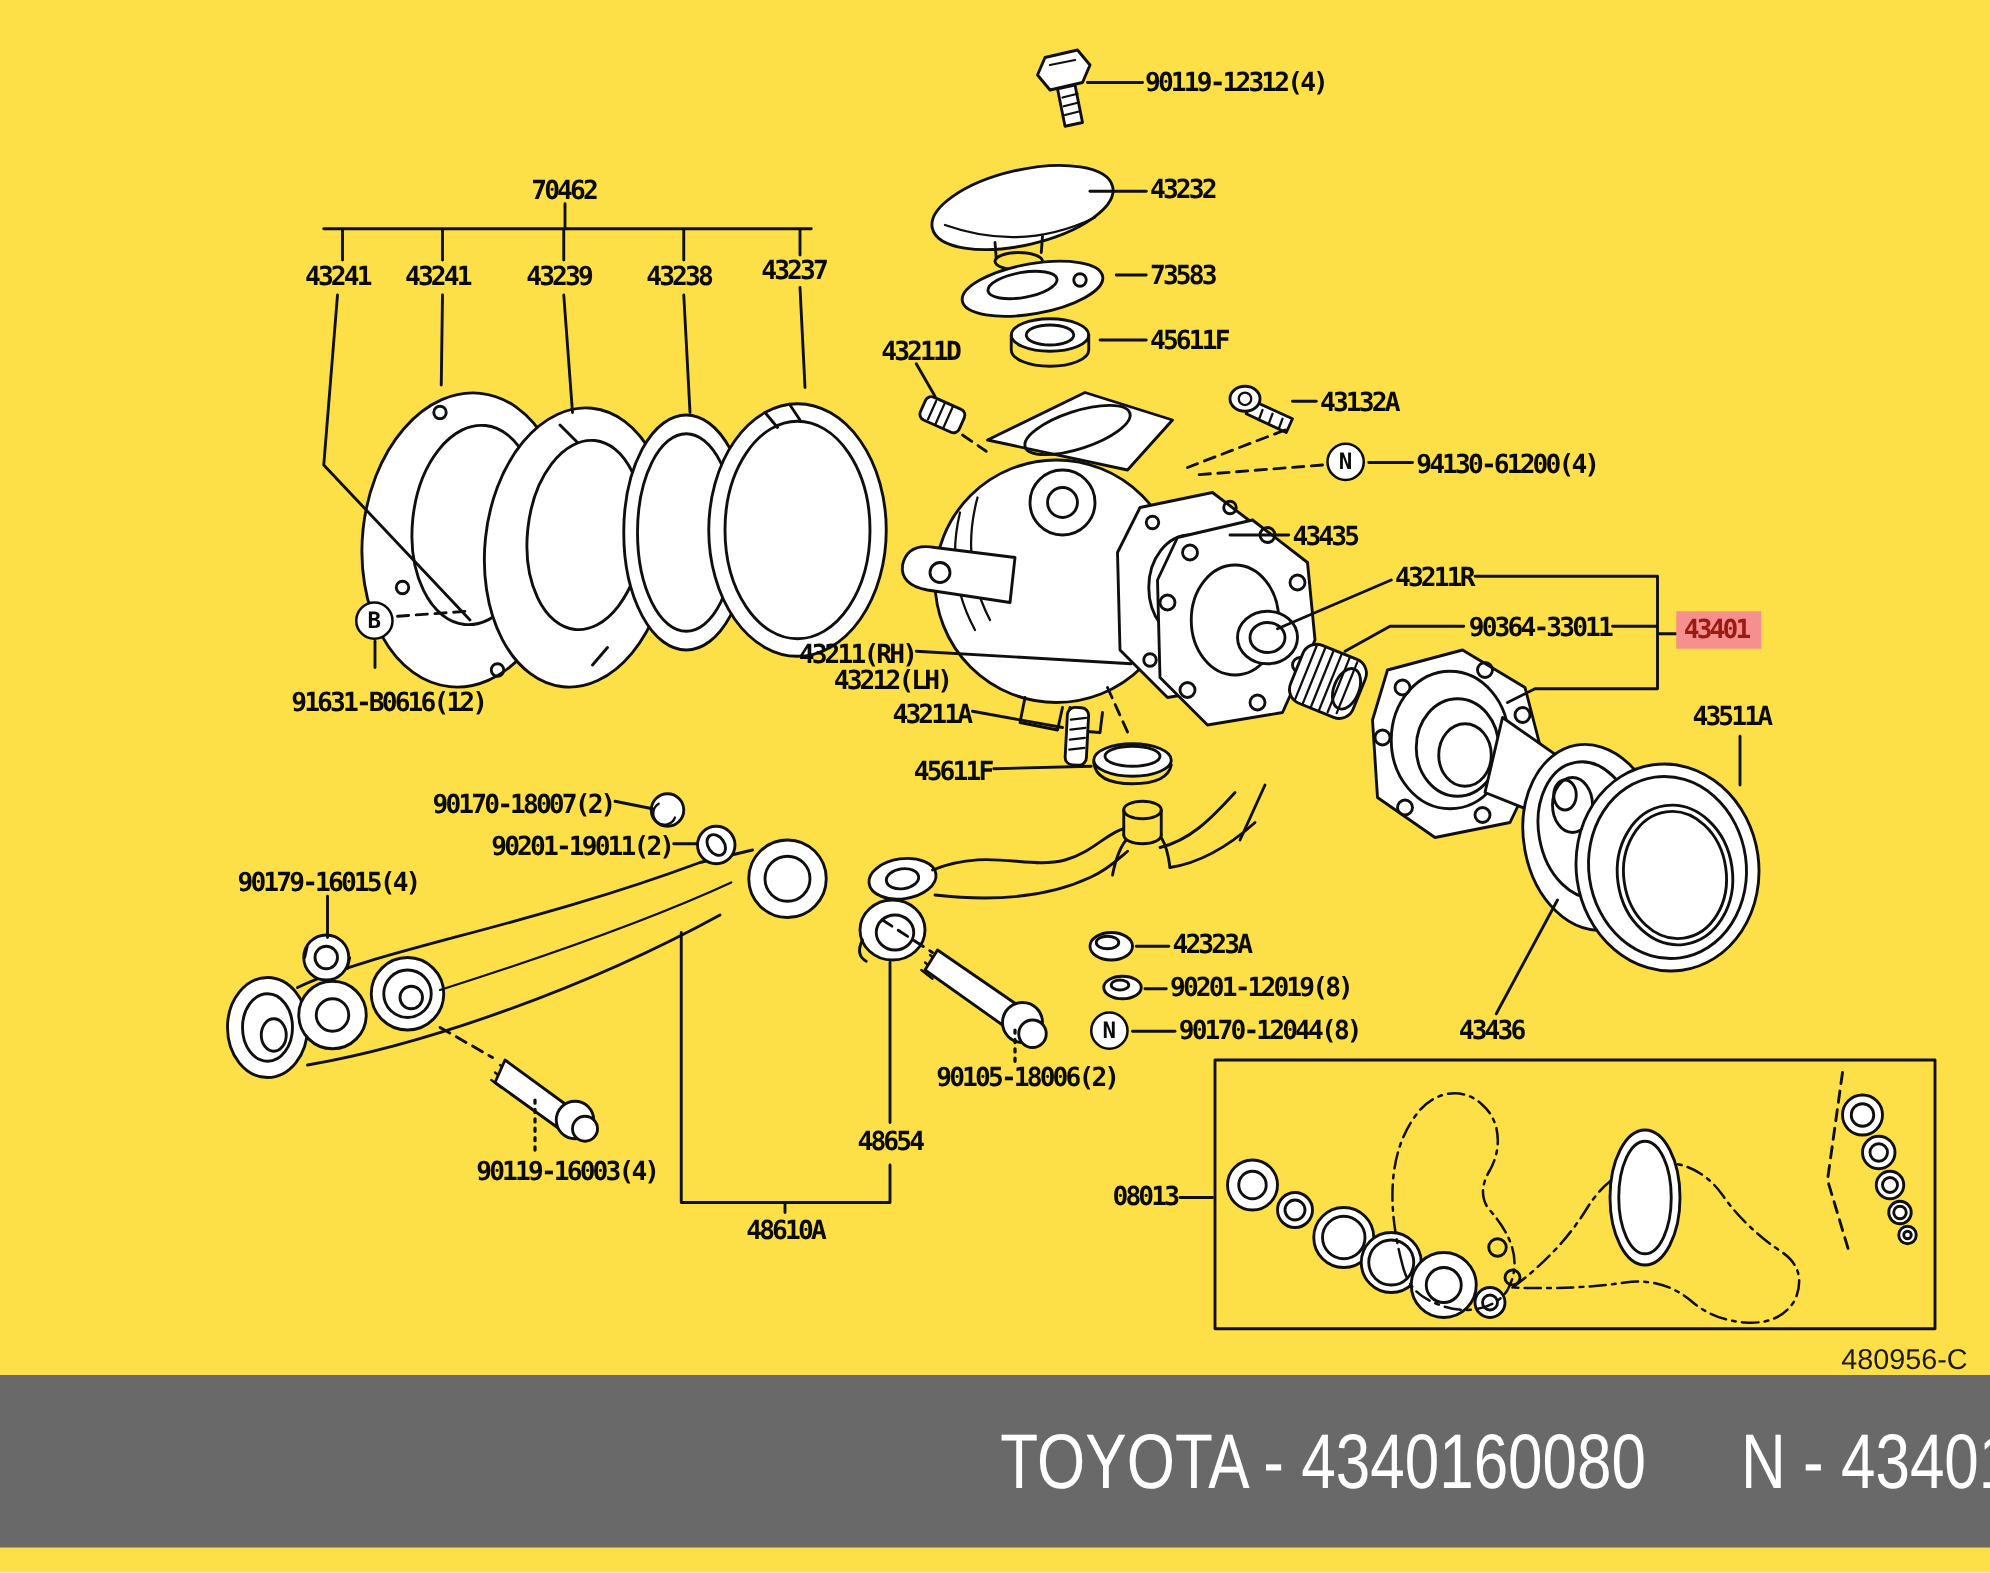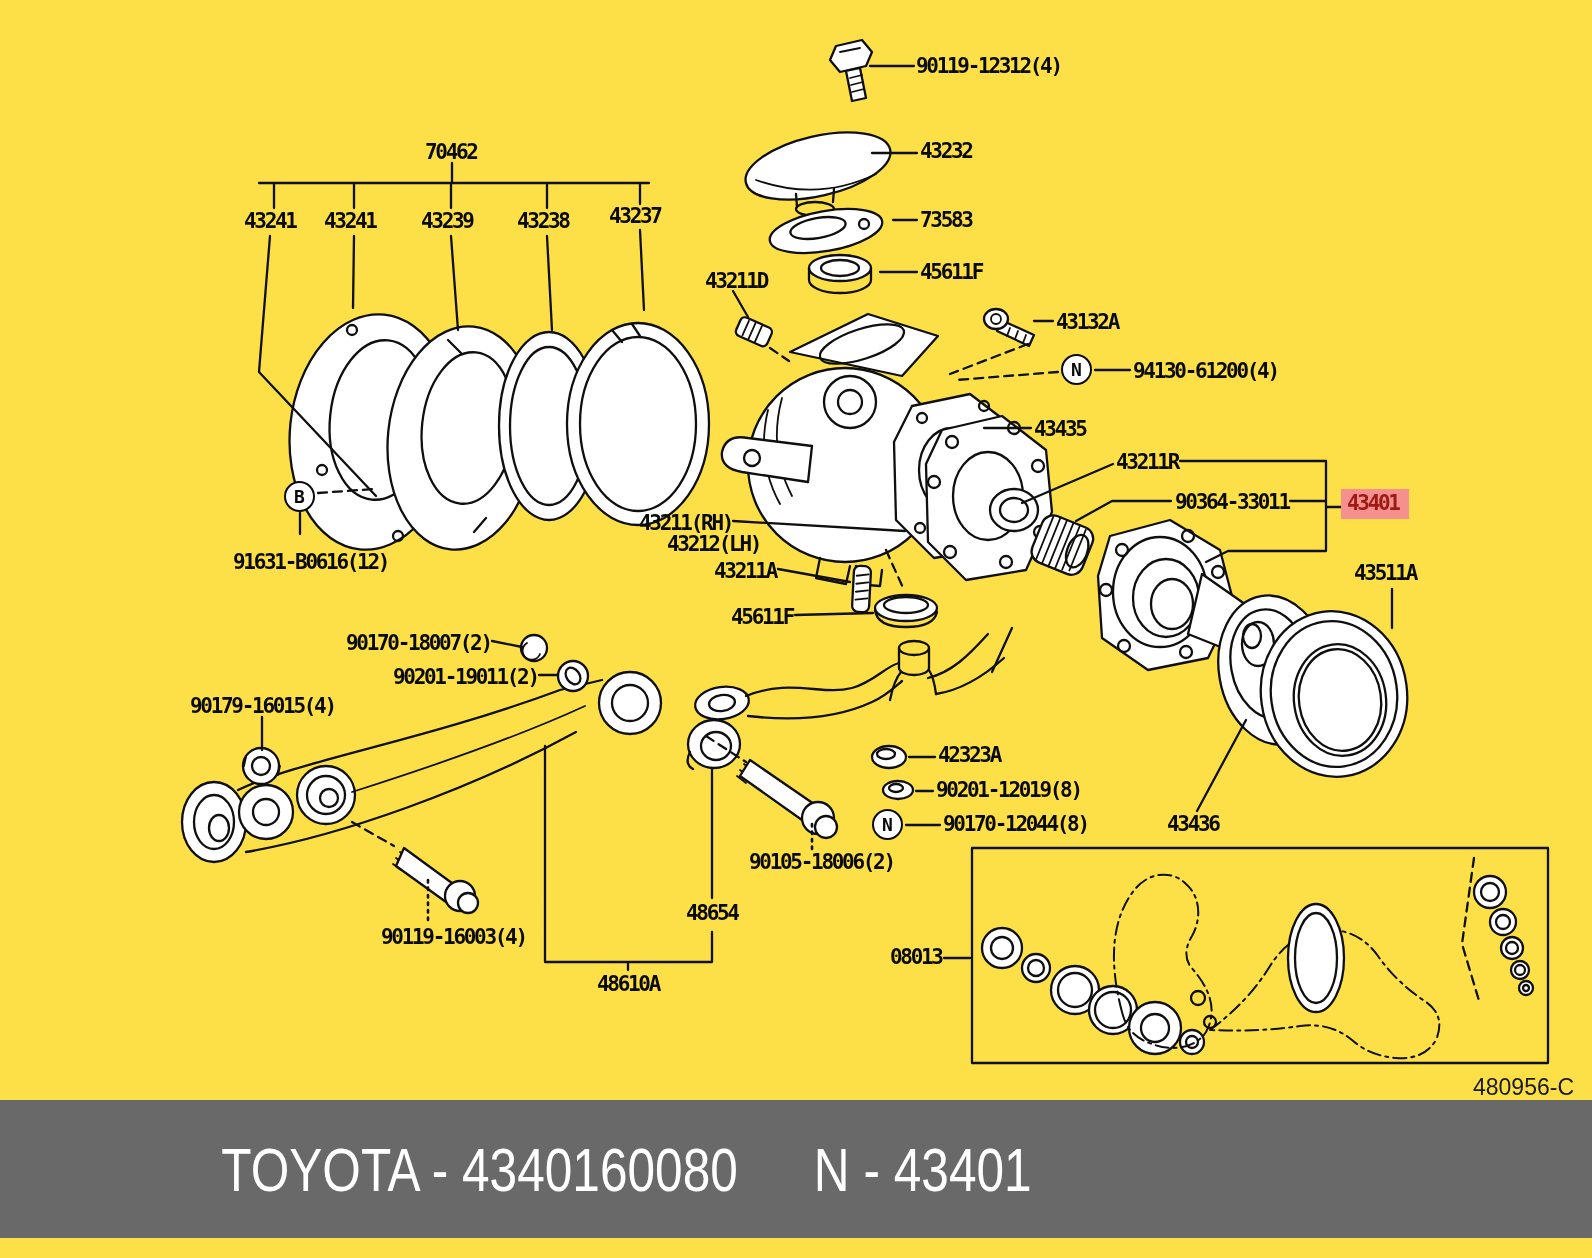--- a/index.html
+++ b/index.html
@@ -15,21 +15,21 @@
   #labels{position:absolute;left:0;top:0;width:100%;height:100%;}
   .plabel{position:absolute;font:bold 21px "DejaVu Sans Mono",monospace;
           letter-spacing:-2.3px;color:#0a0a0a;white-space:pre;line-height:1.1;}
   .plabel.hl{padding:3px 10px 4px 6px;}
   .callout{position:absolute;width:27px;height:27px;border:2.6px solid #0a0a0a;border-radius:50%;
            background:#fff;display:flex;align-items:center;justify-content:center;
            font:bold 18px "DejaVu Sans Mono",monospace;color:#0a0a0a;letter-spacing:0;}
   .drawing-code{position:absolute;top:1074px;right:18px;color:#1a1a1a;
            font:400 23px "Liberation Sans",sans-serif;}
   .banner{position:absolute;left:0;top:1100px;width:100%;height:138px;
-          display:flex;align-items:center;justify-content:flex-start;}
+          display:flex;align-items:center;justify-content:flex-end;}
   .banner-row{display:flex;gap:95px;white-space:pre;color:#fff;
           font:400 62px "Liberation Sans",sans-serif;
           transform:translateX(120px) scaleX(0.8);}
 </style>
 </head>
 <body>
 
 <div id="scene">
 
   <svg id="art" width="1592" height="1100" viewBox="0 0 1592 1100">

